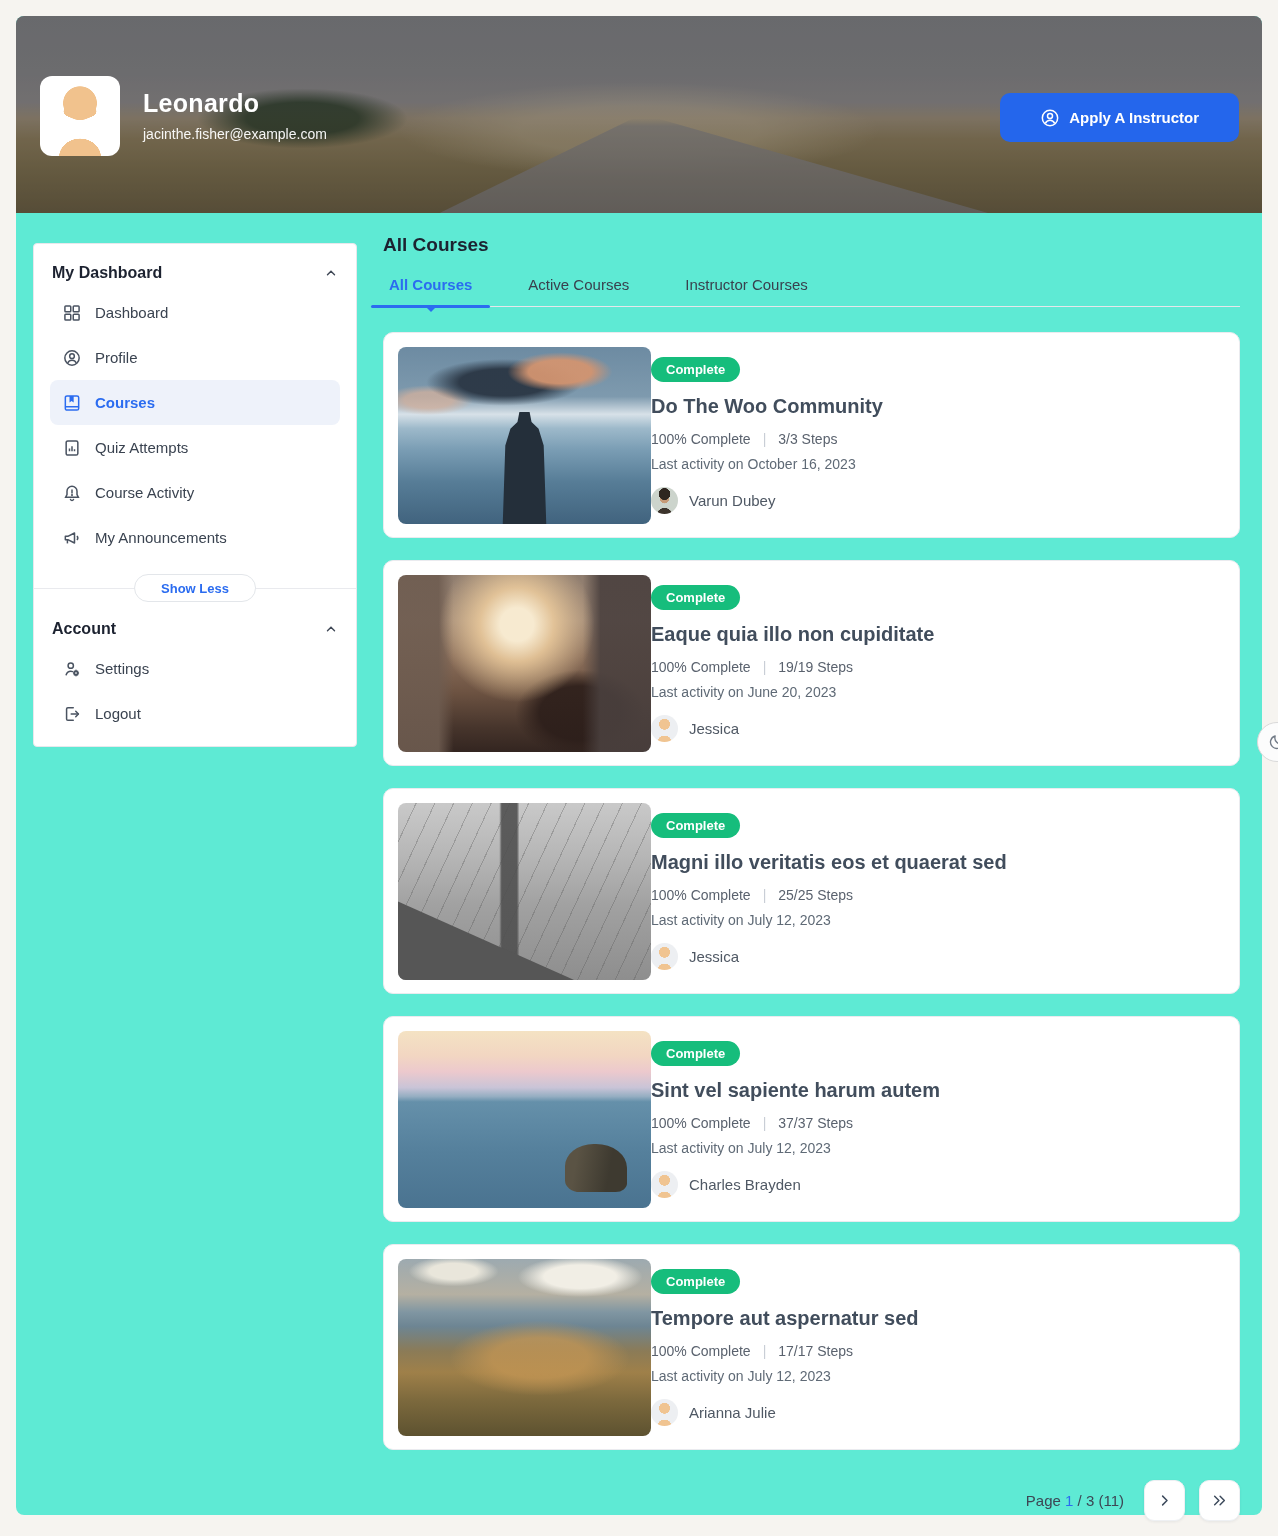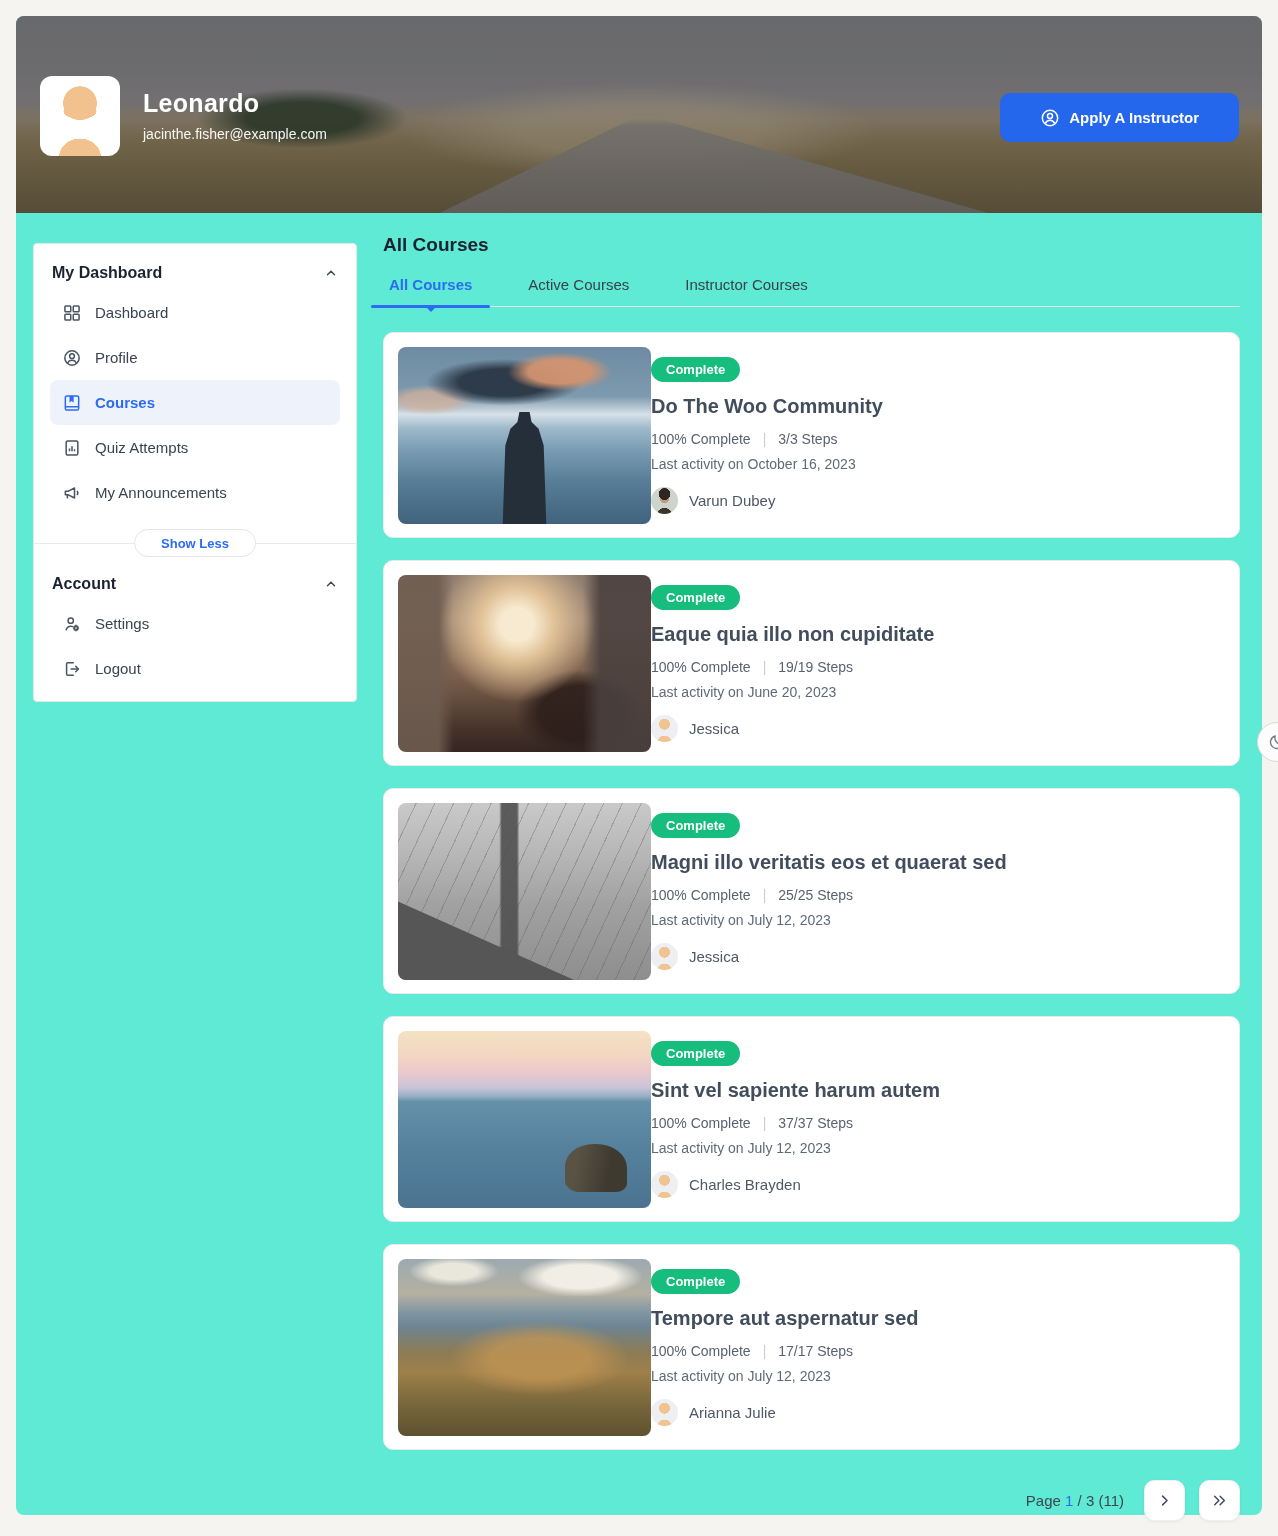--- a/index.html
+++ b/index.html
@@ -267,20 +267,31 @@
       <div class="side-item">
         <span class="ic">
           <svg width="20" height="20" viewBox="0 0 24 24" fill="none" stroke="currentColor" stroke-width="1.8">
             <rect x="5" y="3.5" width="14" height="17" rx="2"></rect>
             <path d="M9 16v-3.5M12 16v-6M15 16v-2.5"></path>
           </svg>
         </span>
         <span>Quiz Attempts</span>
       </div>
 
+      <div class="side-item">
+        <span class="ic">
+          <svg width="20" height="20" viewBox="0 0 24 24" fill="none" stroke="currentColor" stroke-width="1.8" stroke-linecap="round">
+            <path d="M12 4a6 6 0 0 0-6 6v4l-1.6 3h15.2L18 14v-4a6 6 0 0 0-6-6z"></path>
+            <path d="M12 8.5v3.5"></path>
+              <circle cx="12" cy="14.6" r="0.4" fill="currentColor"></circle>
+            <path d="M10.2 19.8a2 2 0 0 0 3.6 0"></path>
+          </svg>
+        </span>
+        <span>Course Activity</span>
+      </div>
 
       <div class="side-item">
         <span class="ic">
           <svg width="20" height="20" viewBox="0 0 24 24" fill="none" stroke="currentColor" stroke-width="1.8" stroke-linejoin="round">
             <path d="M4 10v4h3l8 4V6l-8 4H4z"></path>
             <path d="M18 9.5a4 4 0 0 1 0 5"></path>
             <path d="M6.5 14v4.5"></path>
           </svg>
         </span>
         <span>My Announcements</span>

